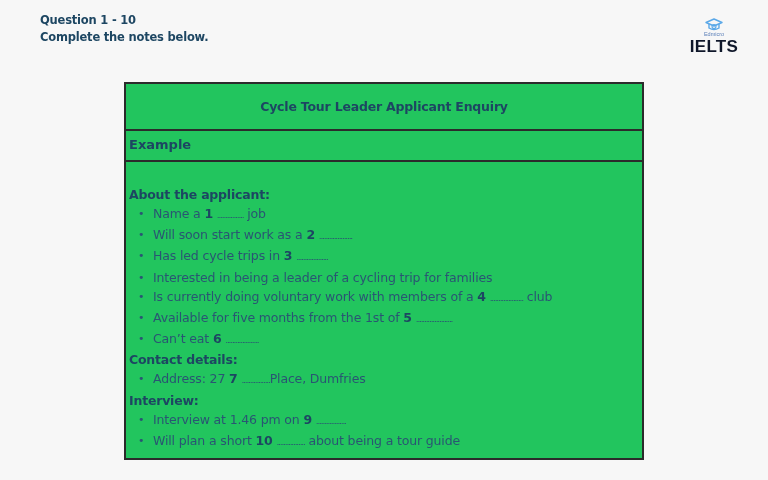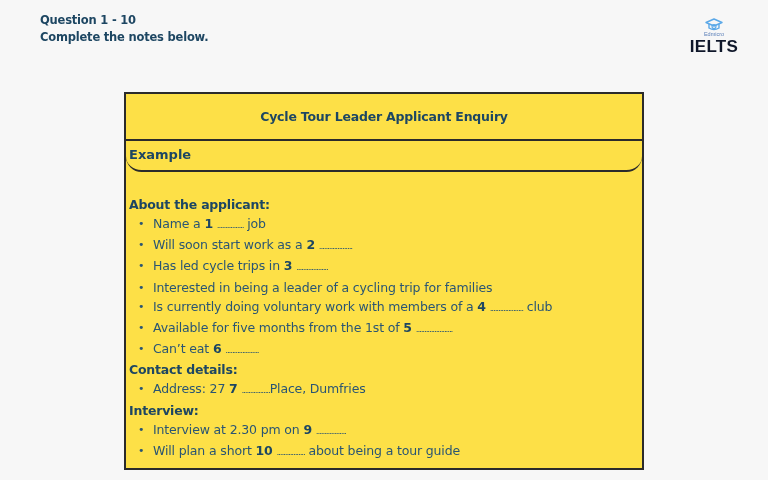--- a/index.html
+++ b/index.html
@@ -22,34 +22,33 @@
   .logo-cap { display: block; margin: 0 auto; }
   .logo-small {
     font-family: "Liberation Sans", sans-serif;
     font-size: 5.5px; color: #5a7fb8; margin-top: -1px; line-height: 7px;
   }
   .logo-ielts {
     font-family: "Liberation Sans", sans-serif;
     font-weight: bold; font-size: 17px; color: #0f172a; line-height: 17px; letter-spacing: 0.3px;
   }
   .notes {
-    position: absolute; left: 124px; top: 92px; width: 516px;
+    position: absolute; left: 124px; top: 82px; width: 516px;
     border: 2px solid #2b2b2b;
-    background: #fde047;
+    background: #22c55e;
   }
   .notes-title-row {
     height: 45px; border-bottom: 2px solid #2b2b2b;
     display: flex; align-items: center; justify-content: center;
     font-size: 12.5px; font-weight: bold; color: #1d4662;
     letter-spacing: -0.2px;
   }
   .example-row {
     border-bottom: 2px solid #2b2b2b; padding: 5px 3px 6px 3px;
     font-family: "Liberation Sans", sans-serif;
-    border-radius: 23px;
   }
   .example-heading { font-size: 14px; font-weight: bold; color: #1d4662; line-height: 18px; font-family: "DejaVu Sans", sans-serif; font-size: 13px; }
   .example-line { font-size: 14px; line-height: 18px; color: #2a5573; }
   .example-answer { font-style: italic; text-decoration: underline; }
   .body-row { padding: 3px 3px 6px 3px; margin-top: 20px; }
   .section-heading {
     font-size: 12.5px; font-weight: bold; color: #1d4662; line-height: 19px;
     letter-spacing: -0.2px;
   }
   ul { margin: 0; padding: 0 0 0 24px; list-style: none; }
@@ -101,17 +100,17 @@
       <li><span>Can’t eat </span><span class="qnum">6</span> <span class="dots">....................</span></li>
     </ul>
 
     <div class="section-heading">Contact details:</div>
     <ul>
       <li><span>Address: 27 </span><span class="qnum">7</span> <span class="dots">.................</span><span>Place, Dumfries</span></li>
     </ul>
 
     <div class="section-heading">Interview:</div>
     <ul>
-      <li><span>Interview at 2.30 pm on </span><span class="qnum">9</span> <span class="dots">..................</span></li>
+      <li><span>Interview at 1.46 pm on </span><span class="qnum">9</span> <span class="dots">..................</span></li>
       <li><span>Will plan a short </span><span class="qnum">10</span> <span class="dots">.................</span><span> about being a tour guide</span></li>
     </ul>
   </div>
 </div>
 
 </body></html>

